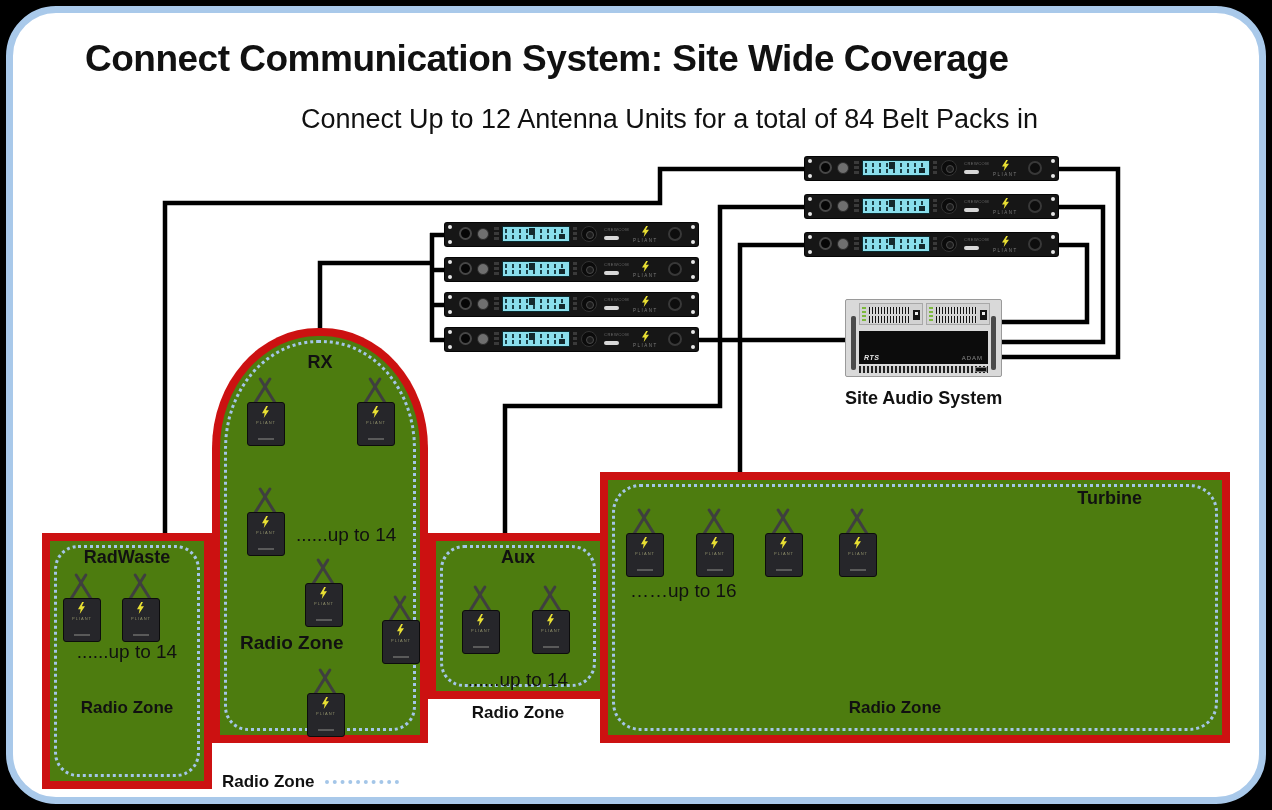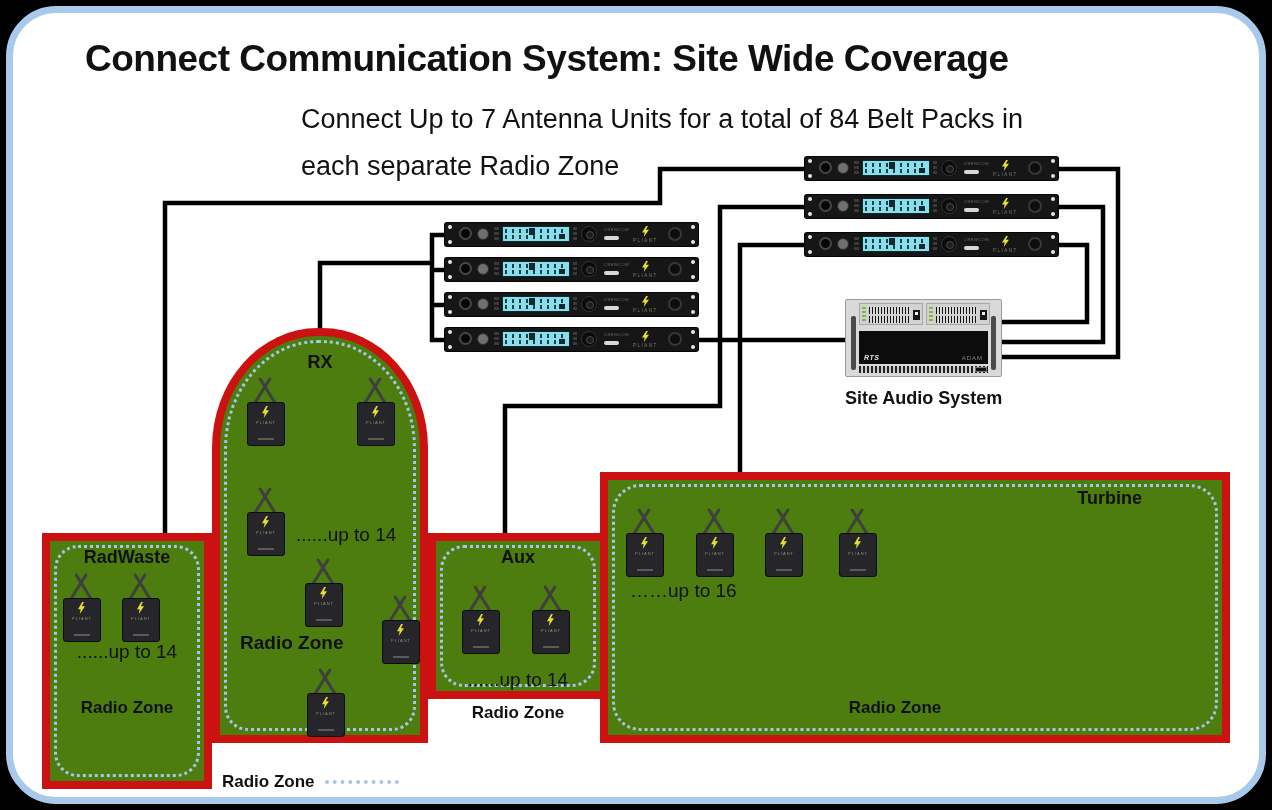--- a/index.html
+++ b/index.html
@@ -124,22 +124,21 @@
     <path d="M430 340 L447 340"></path>
     <path d="M505 536 L505 406 L720 406 L720 207 L806 207"></path>
     <path d="M740 475 L740 245 L806 245"></path>
     <path d="M696 340 L847 340"></path>
     <path d="M1056 169 L1118 169 L1118 357 L1000 357"></path>
     <path d="M1056 207 L1103 207 L1103 342 L1000 342"></path>
     <path d="M1056 245 L1087 245 L1087 322 L1000 322"></path>
   </svg>
 
   <div class="title">Connect Communication System: Site Wide Coverage</div>
-  <div class="sub1">Connect Up to 7 Antenna Units for a total of 84 Belt Packs in</div>
-  <div class="sub2">each separate Radio Zone</div>
+  <div class="sub1">Connect Up to 12 Antenna Units for a total of 84 Belt Packs in</div>
 
   <div class="zone" id="z-radwaste">
     <div class="zone-inner">
       <div class="zone-dots"></div>
       <div class="z-title" style="left:0;right:0;top:6px;">RadWaste</div>
       <div class="z-cap" style="left:0;right:0;top:100px;text-align:center;">......up to 14</div>
       <div class="z-rz" style="left:0;right:0;top:157px;text-align:center;">Radio Zone</div>
     </div>
   </div>
 

